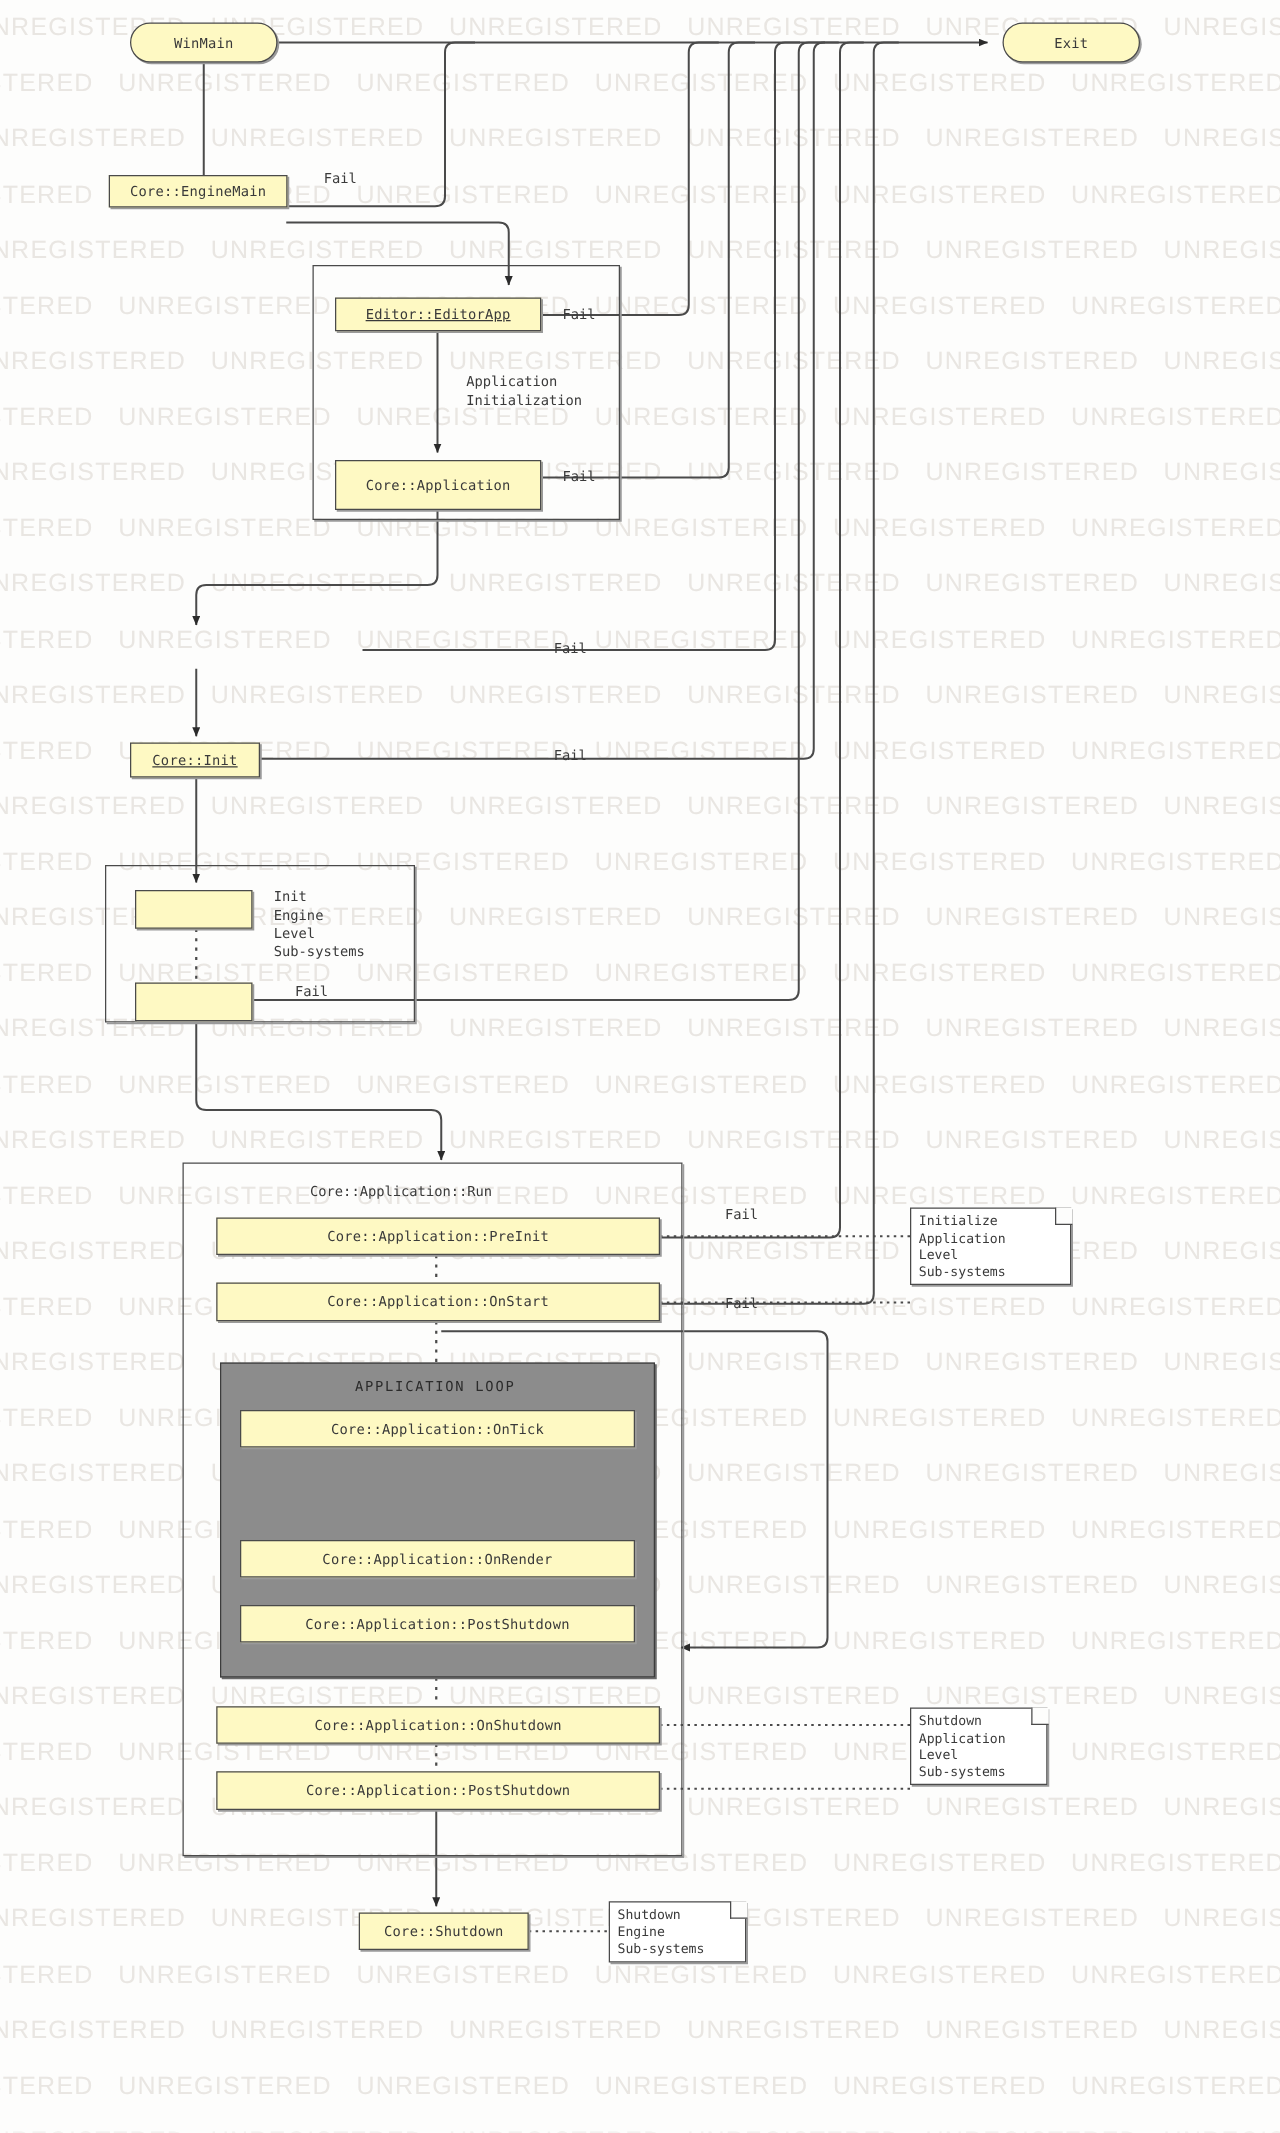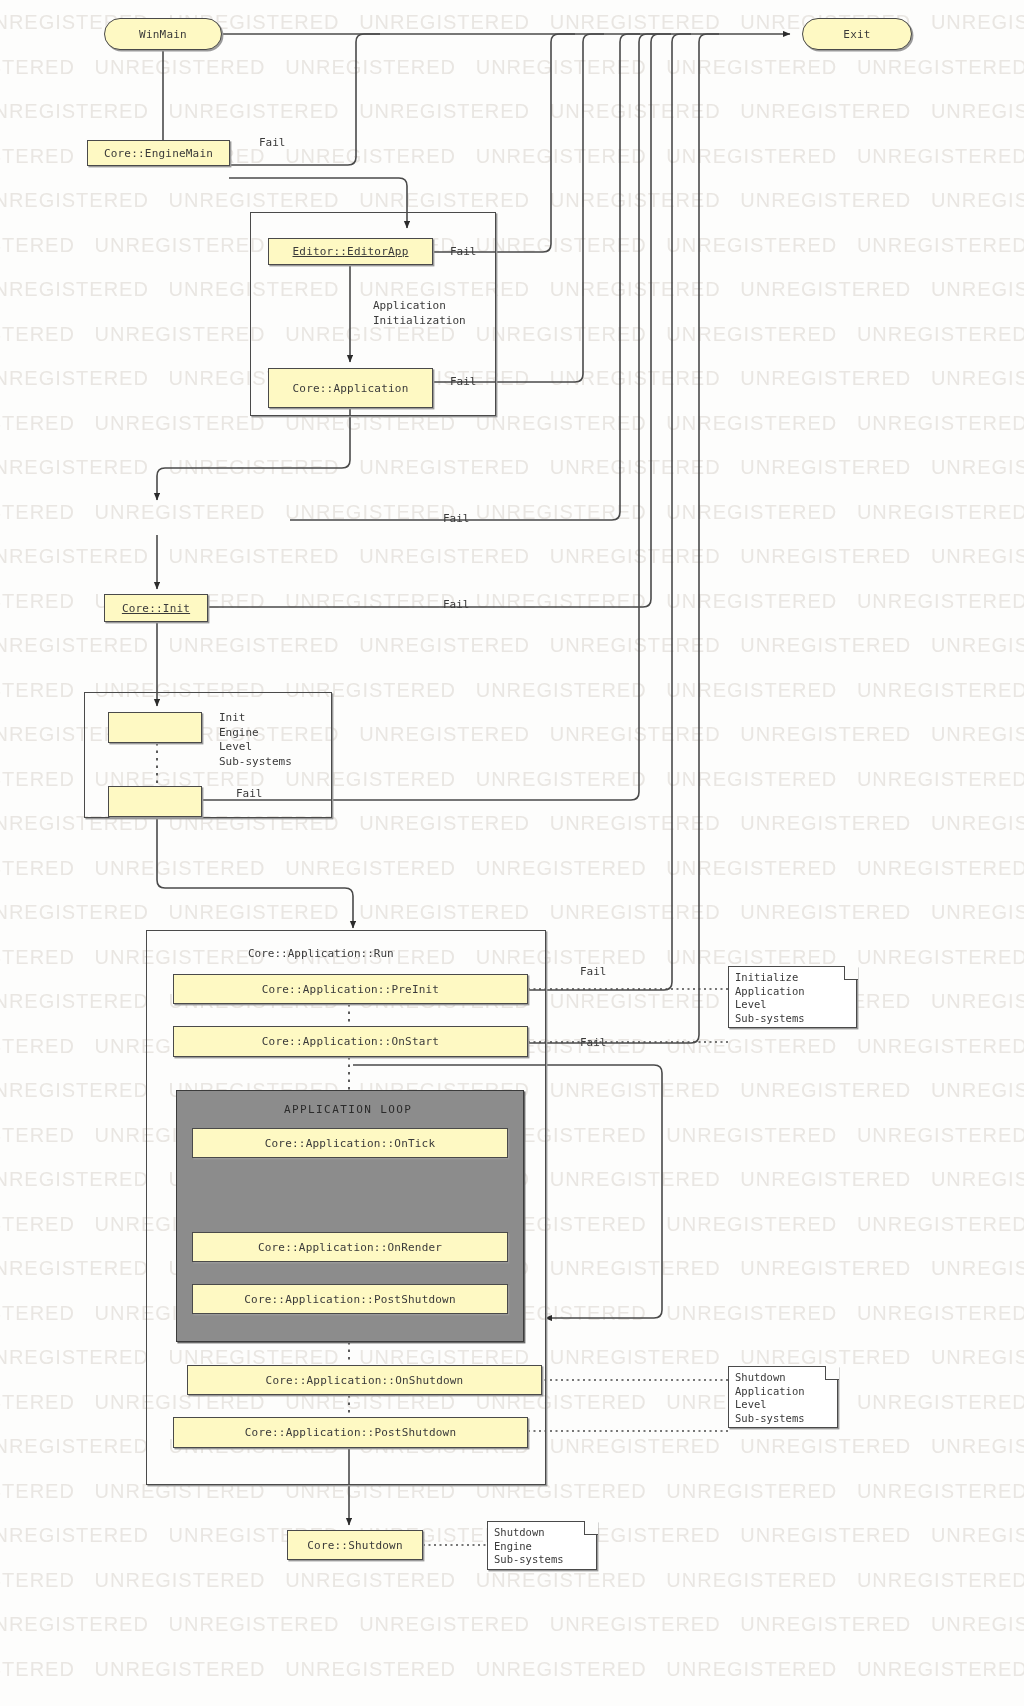--- a/index.html
+++ b/index.html
@@ -266,21 +266,21 @@
   <div class="node" style="left:192px;top:1128px;width:316px;height:30px;">
     <span>Core::Application::OnTick</span>
   </div>
   <div class="node" style="left:192px;top:1232px;width:316px;height:30px;">
     <span>Core::Application::OnRender</span>
   </div>
   <div class="node" style="left:192px;top:1284px;width:316px;height:30px;">
     <span>Core::Application::PostShutdown</span>
   </div>
 
-  <div class="node" style="left:173px;top:1365px;width:355px;height:30px;margin-left:14px;">
+  <div class="node" style="left:173px;top:1365px;width:355px;height:30px;">
     <span>Core::Application::OnShutdown</span>
   </div>
   <div class="node" style="left:173px;top:1417px;width:355px;height:31px;">
     <span>Core::Application::PostShutdown</span>
   </div>
 
   <div class="node" style="left:287px;top:1530px;width:136px;height:30px;">
     <span>Core::Shutdown</span>
   </div>
 

